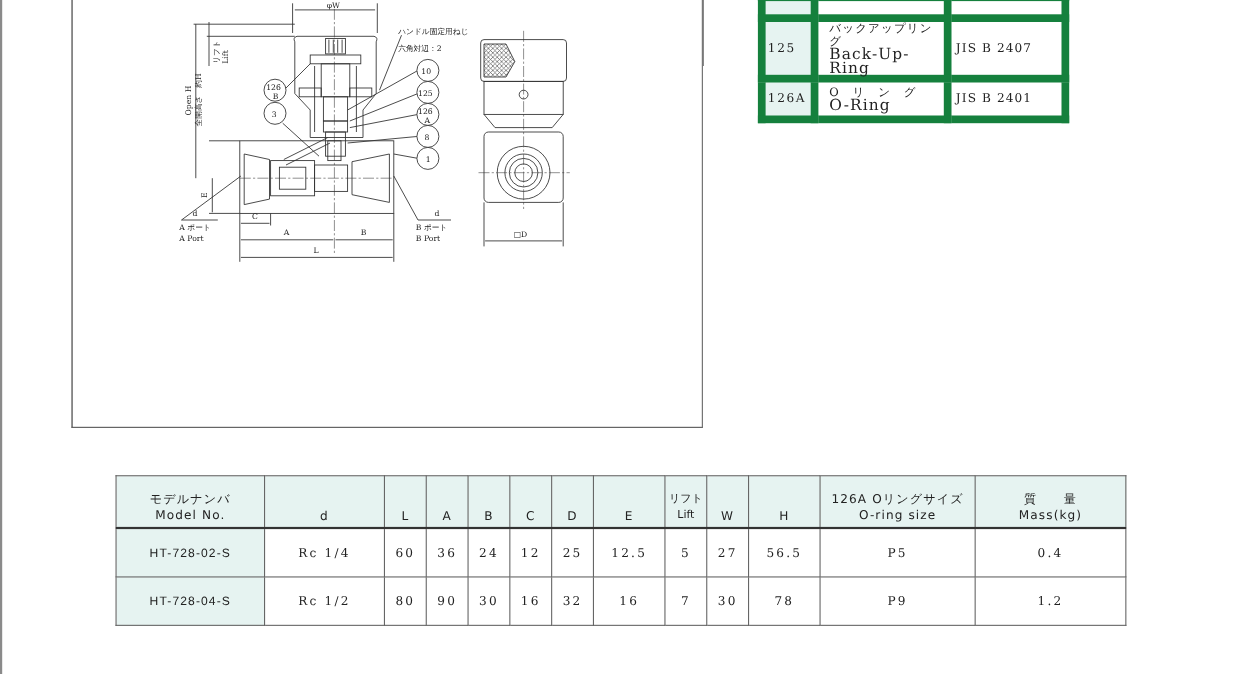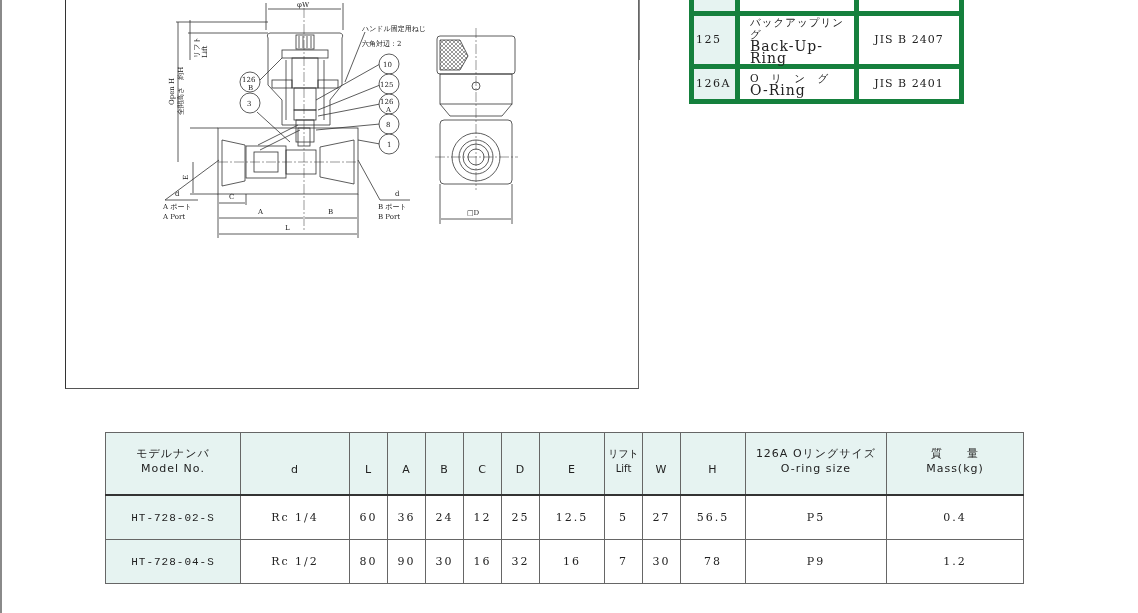--- a/index.html
+++ b/index.html
@@ -8,37 +8,37 @@
   .page-left-edge { position: absolute; left: 0; top: 0; width: 2px; height: 613px; background: #8a8a8a; }
   .drawing-frame { position: absolute; left: 65px; top: -2px; width: 574px; height: 391px;
                    border: 1.5px solid #333; border-top: none; box-sizing: border-box;
                    border-bottom-color: #555; border-right-color: #666; }
   .drawing-svg { position: absolute; left: 0; top: 0; }
   .divider-line { position: absolute; left: 639px; top: 0; width: 1px; height: 60px; background: #888; }
 
   
   .parts-table { position: absolute; left: 689px; top: -6px; border-collapse: collapse;
                  font-family: "DejaVu Serif", serif; font-size: 11px; }
-  .parts-table td { border: 5px solid #15803d; padding: 0 4px; height: 30px; line-height: 12px; vertical-align: middle; }
+  .parts-table td { border: 7px solid #15803d; padding: 0 4px; height: 30px; line-height: 12px; vertical-align: middle; }
   .parts-table td.num { background: #e6f3f1; width: 30px; letter-spacing: 1.5px; padding-left: 2px; }
   .parts-table td.name { width: 100px; padding-left: 10px; }
-  .parts-table td.std { width: 92px; text-align: center; letter-spacing: 1px; }
+  .parts-table td.std { width: 92px; letter-spacing: 1px; }
   .parts-table tr.cut td { height: 12px; }
   .name-jp { display: block; letter-spacing: 1px; font-size: 10.5px; }
   .name-en { display: block; letter-spacing: 1px; font-size: 14px; }
 
   
   .spec-table { position: absolute; left: 105px; top: 432px; border-collapse: collapse;
                 font-size: 11px; }
   .spec-table th, .spec-table td { border: 1px solid #666; text-align: center; padding: 0; }
   .spec-table th { background: #e6f3f1; height: 43px; font-family: "DejaVu Sans", sans-serif;
-                   font-weight: normal; font-size: 11px; vertical-align: bottom; padding-bottom: 18px; letter-spacing: 1px; }
+                   font-weight: normal; font-size: 11px; vertical-align: bottom; padding-bottom: 3px; letter-spacing: 1px; }
   .spec-table thead tr { border-bottom: 2px solid #333; }
   .spec-table td { height: 43px; font-family: "DejaVu Serif", serif; letter-spacing: 2px; }
-  .spec-table td.model { background: #e6f3f1; font-family: Liberation Mono, monospace; letter-spacing: 1px; font-size: 11px; margin-left: 24px; }
+  .spec-table td.model { background: #e6f3f1; font-family: Liberation Sans, sans-serif; letter-spacing: 1px; font-size: 11px; margin-left: 24px; }
   .spec-table th .top { display: block; line-height: 15px; }
   .spec-table th .bot { display: block; line-height: 15px; }
   .spec-table th.lift { font-size: 10px; letter-spacing: 0; }
   .spec-table { border: 1.5px solid #555; }
   svg text { font-family: "DejaVu Serif", serif; }
 </style>
 </head>
 <body>
 
 <div class="page-left-edge"></div>

